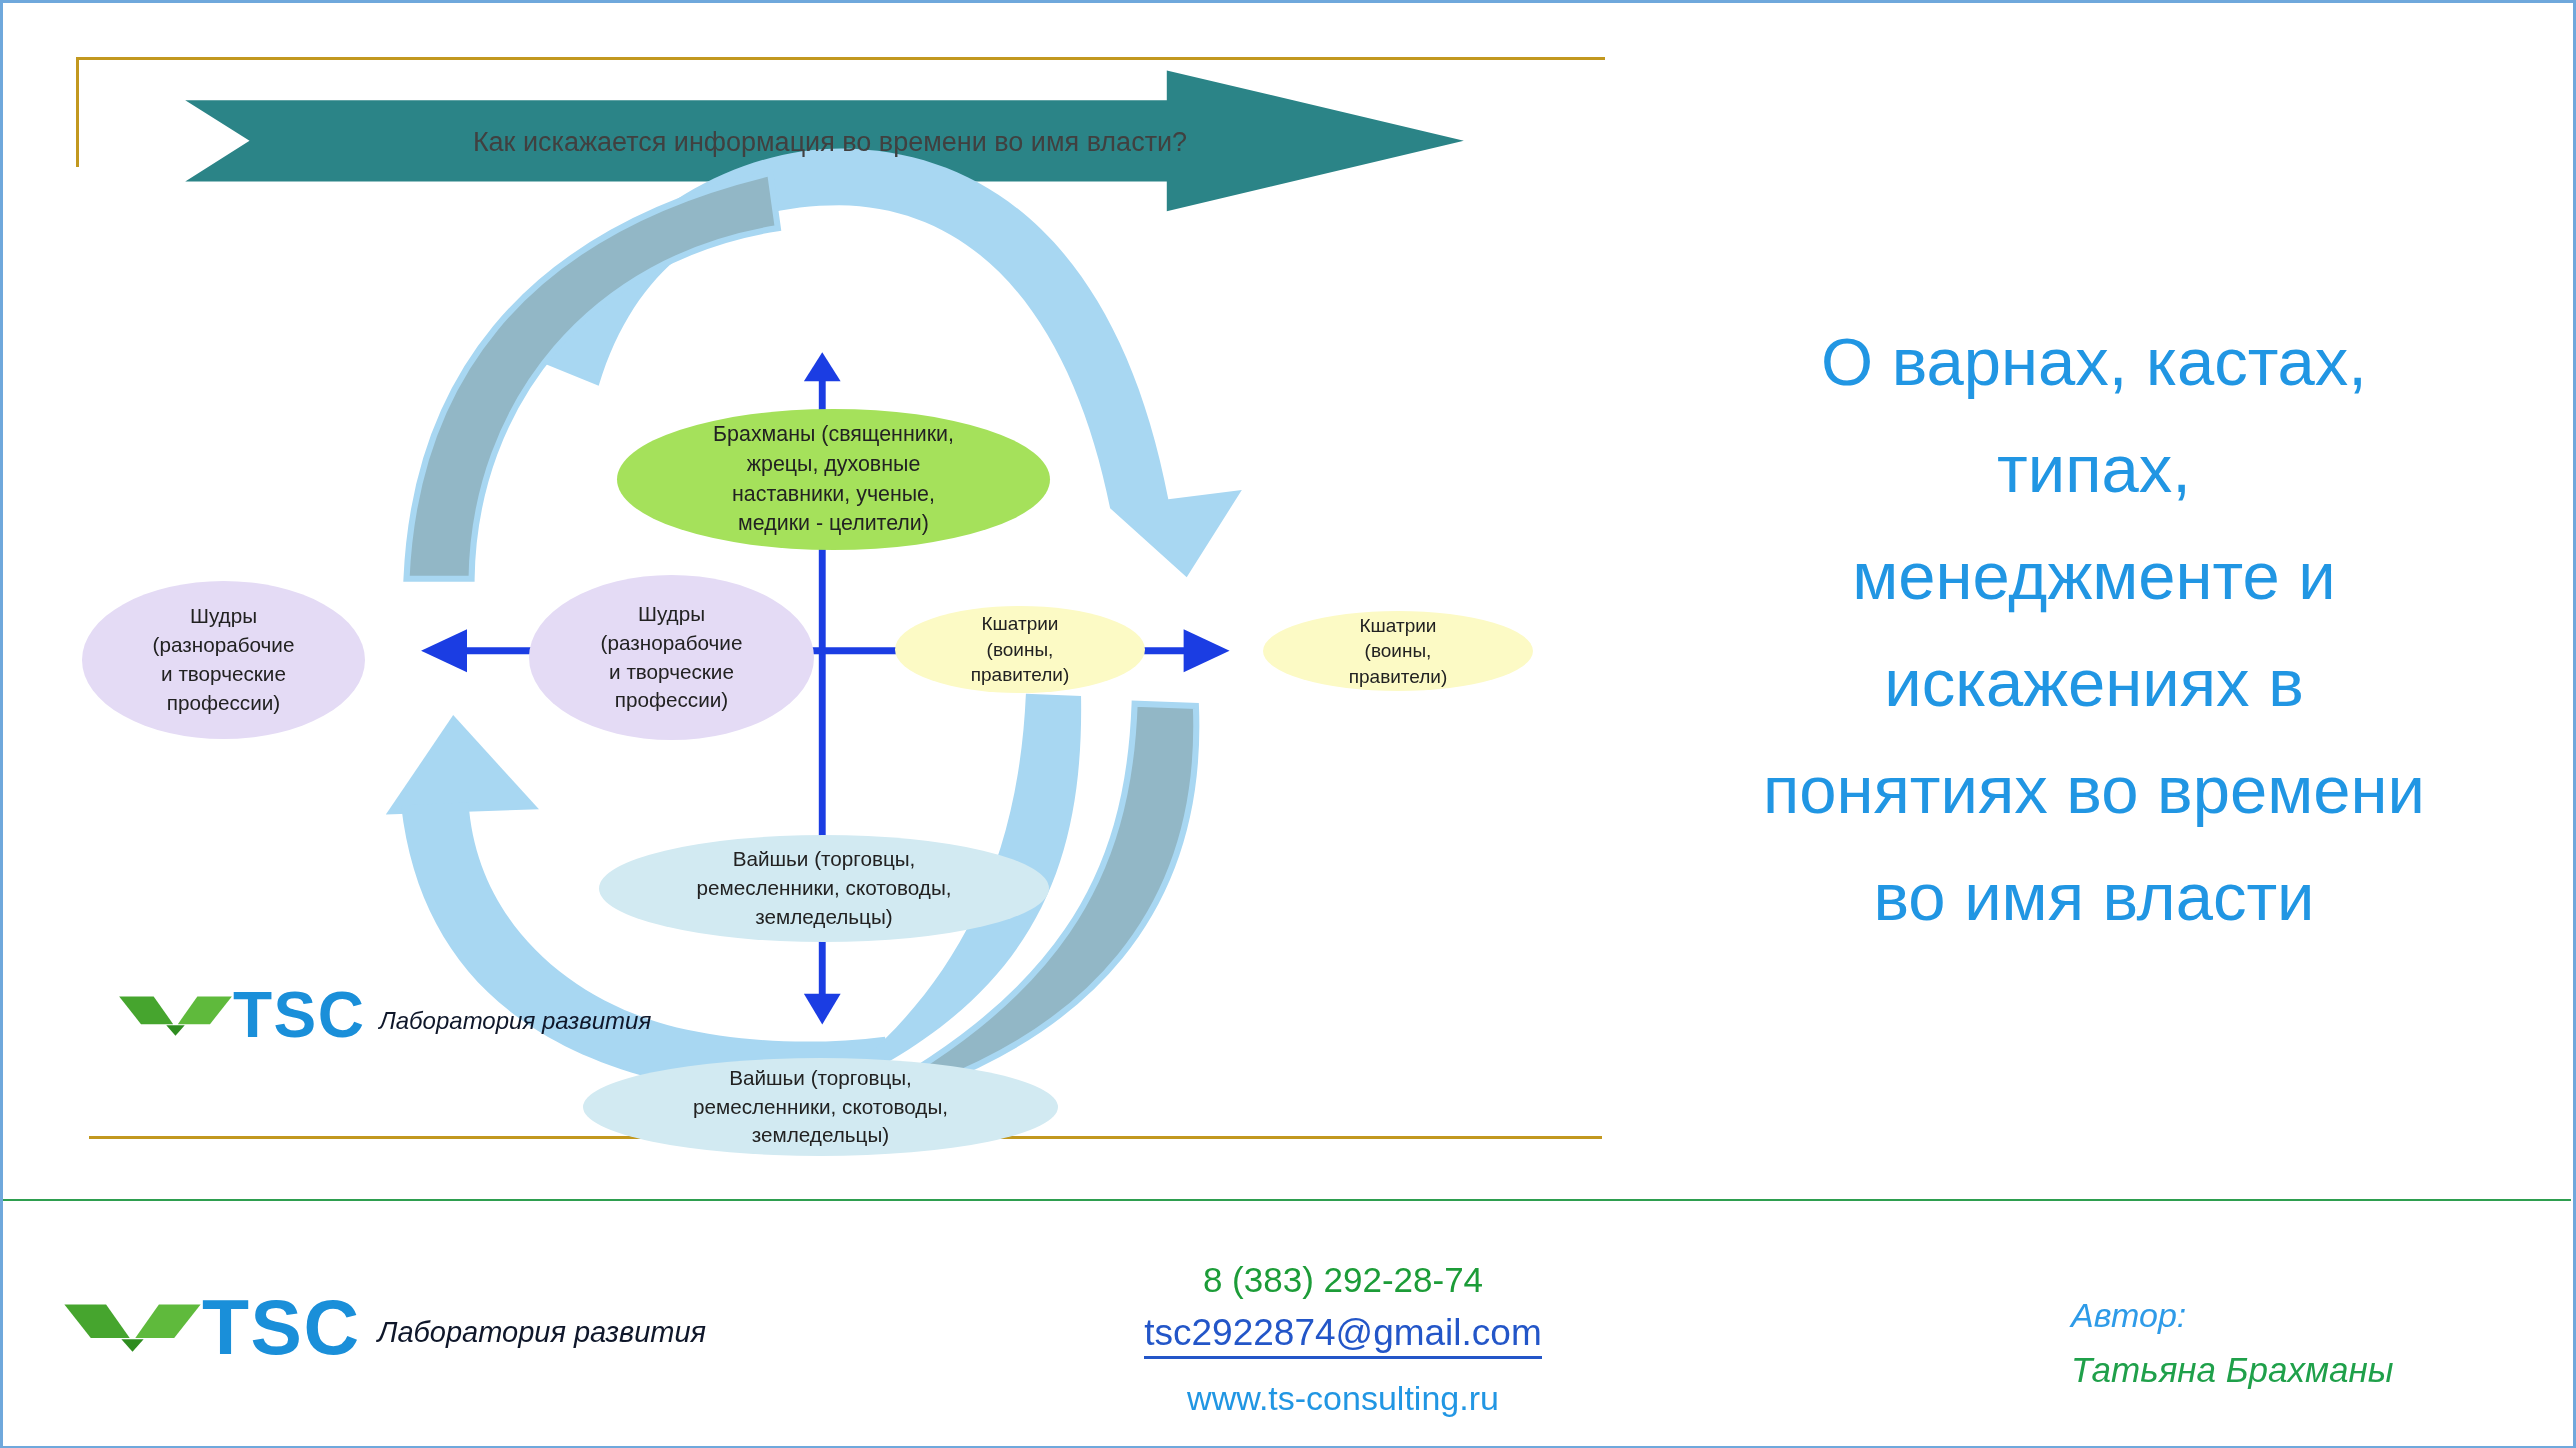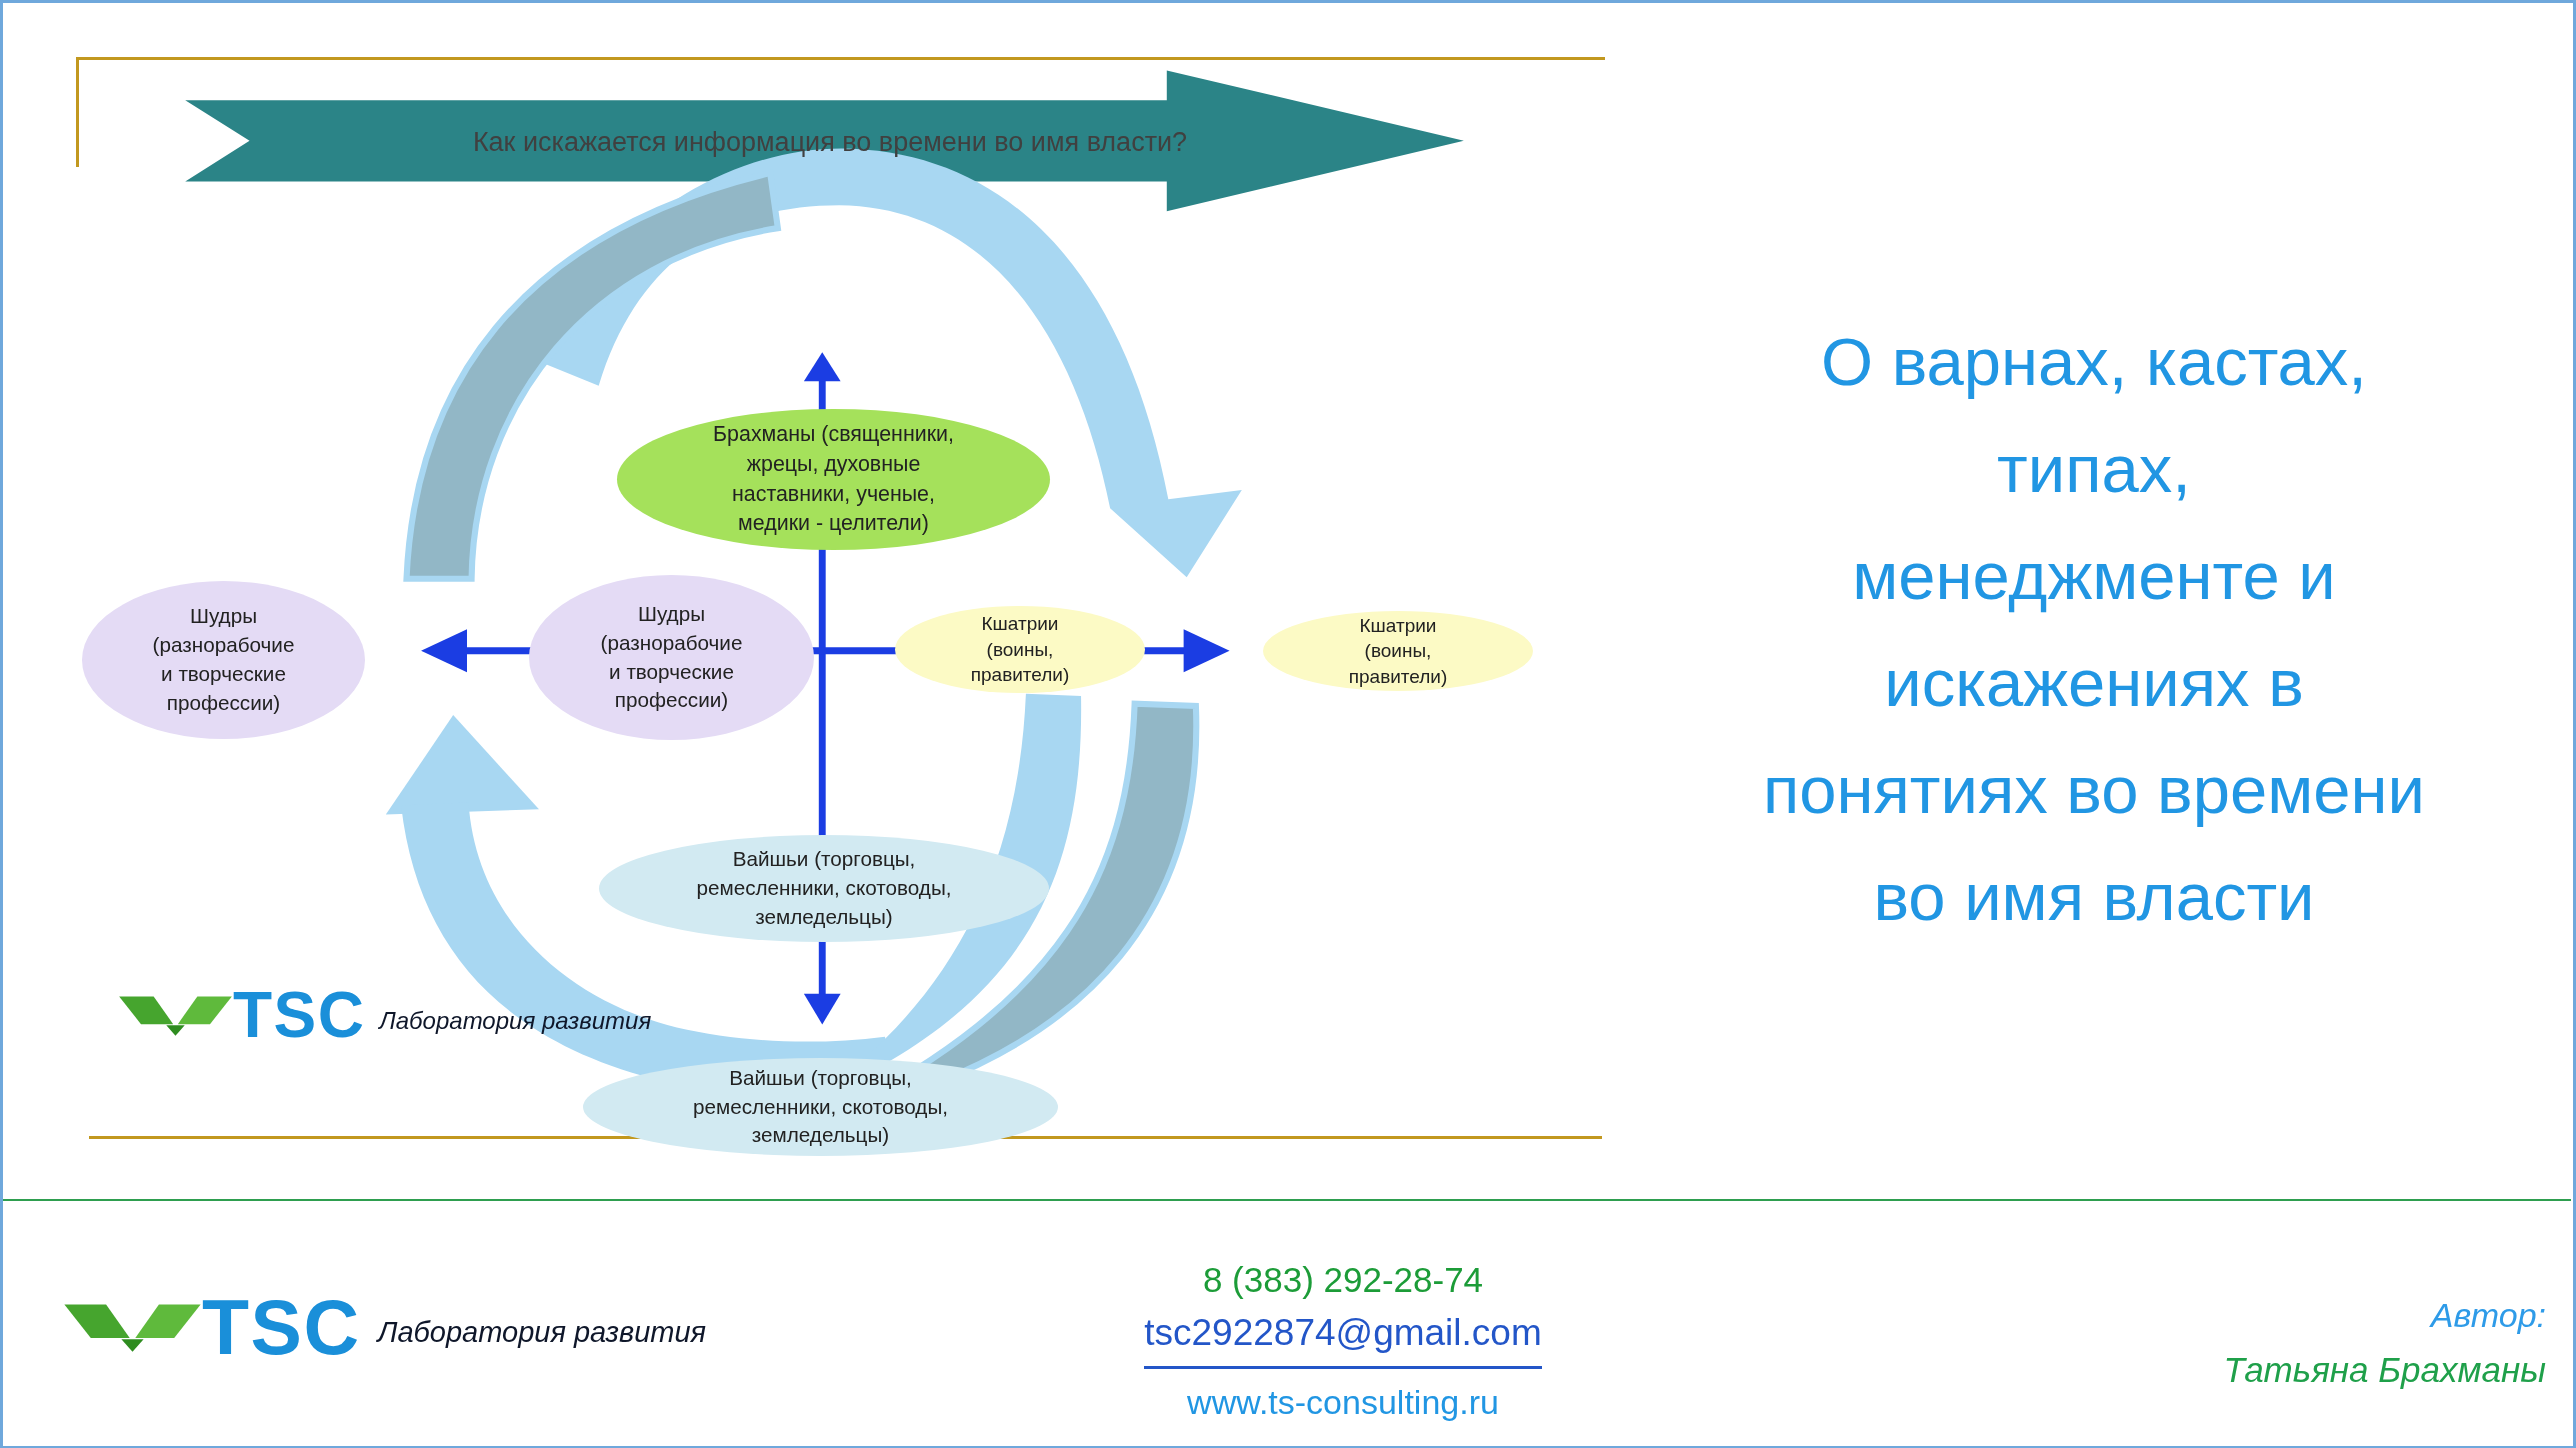--- a/index.html
+++ b/index.html
@@ -68,26 +68,26 @@
   #footer-logo{left:60px;top:1288px;}
   #footer-logo .logo-wings{width:139px;height:51px;}
   #footer-logo .logo-tsc{font-size:77px;}
   #footer-logo .logo-org{font-size:29px;line-height:35px;margin:0 0 13.8px 17px;}
 
   #footer-contacts{
     position:absolute;left:957px;top:1257px;width:766px;z-index:3;
     text-align:center;
   }
   #footer-phone{color:#1C9C38;font-size:35px;margin-bottom:12.3px;}
-  #footer-email{display:inline-block;color:#2356C8;font-size:37px;border-bottom:3.8px solid #2356C8;padding-bottom:12px;margin-bottom:14px;cursor:pointer;}
+  #footer-email{display:inline-block;color:#2356C8;font-size:37px;border-bottom:3.8px solid #2356C8;padding-bottom:2px;margin-bottom:20px;cursor:pointer;}
   #footer-site{color:#2196E3;font-size:34px;cursor:pointer;}
 
   #author-block{
     position:absolute;left:2068px;top:1293px;width:475px;z-index:3;
-    text-align:right;font-style:italic;
+    text-align:left;font-style:italic;
   }
   #author-label{color:#2E9BE8;font-size:34px;margin-bottom:15.3px;}
   #author-name{color:#1FA04A;font-size:35px;}
 </style>
 </head>
 <body>
 
 <div id="page">
 
   <div id="gold-top" class="gold"></div>

